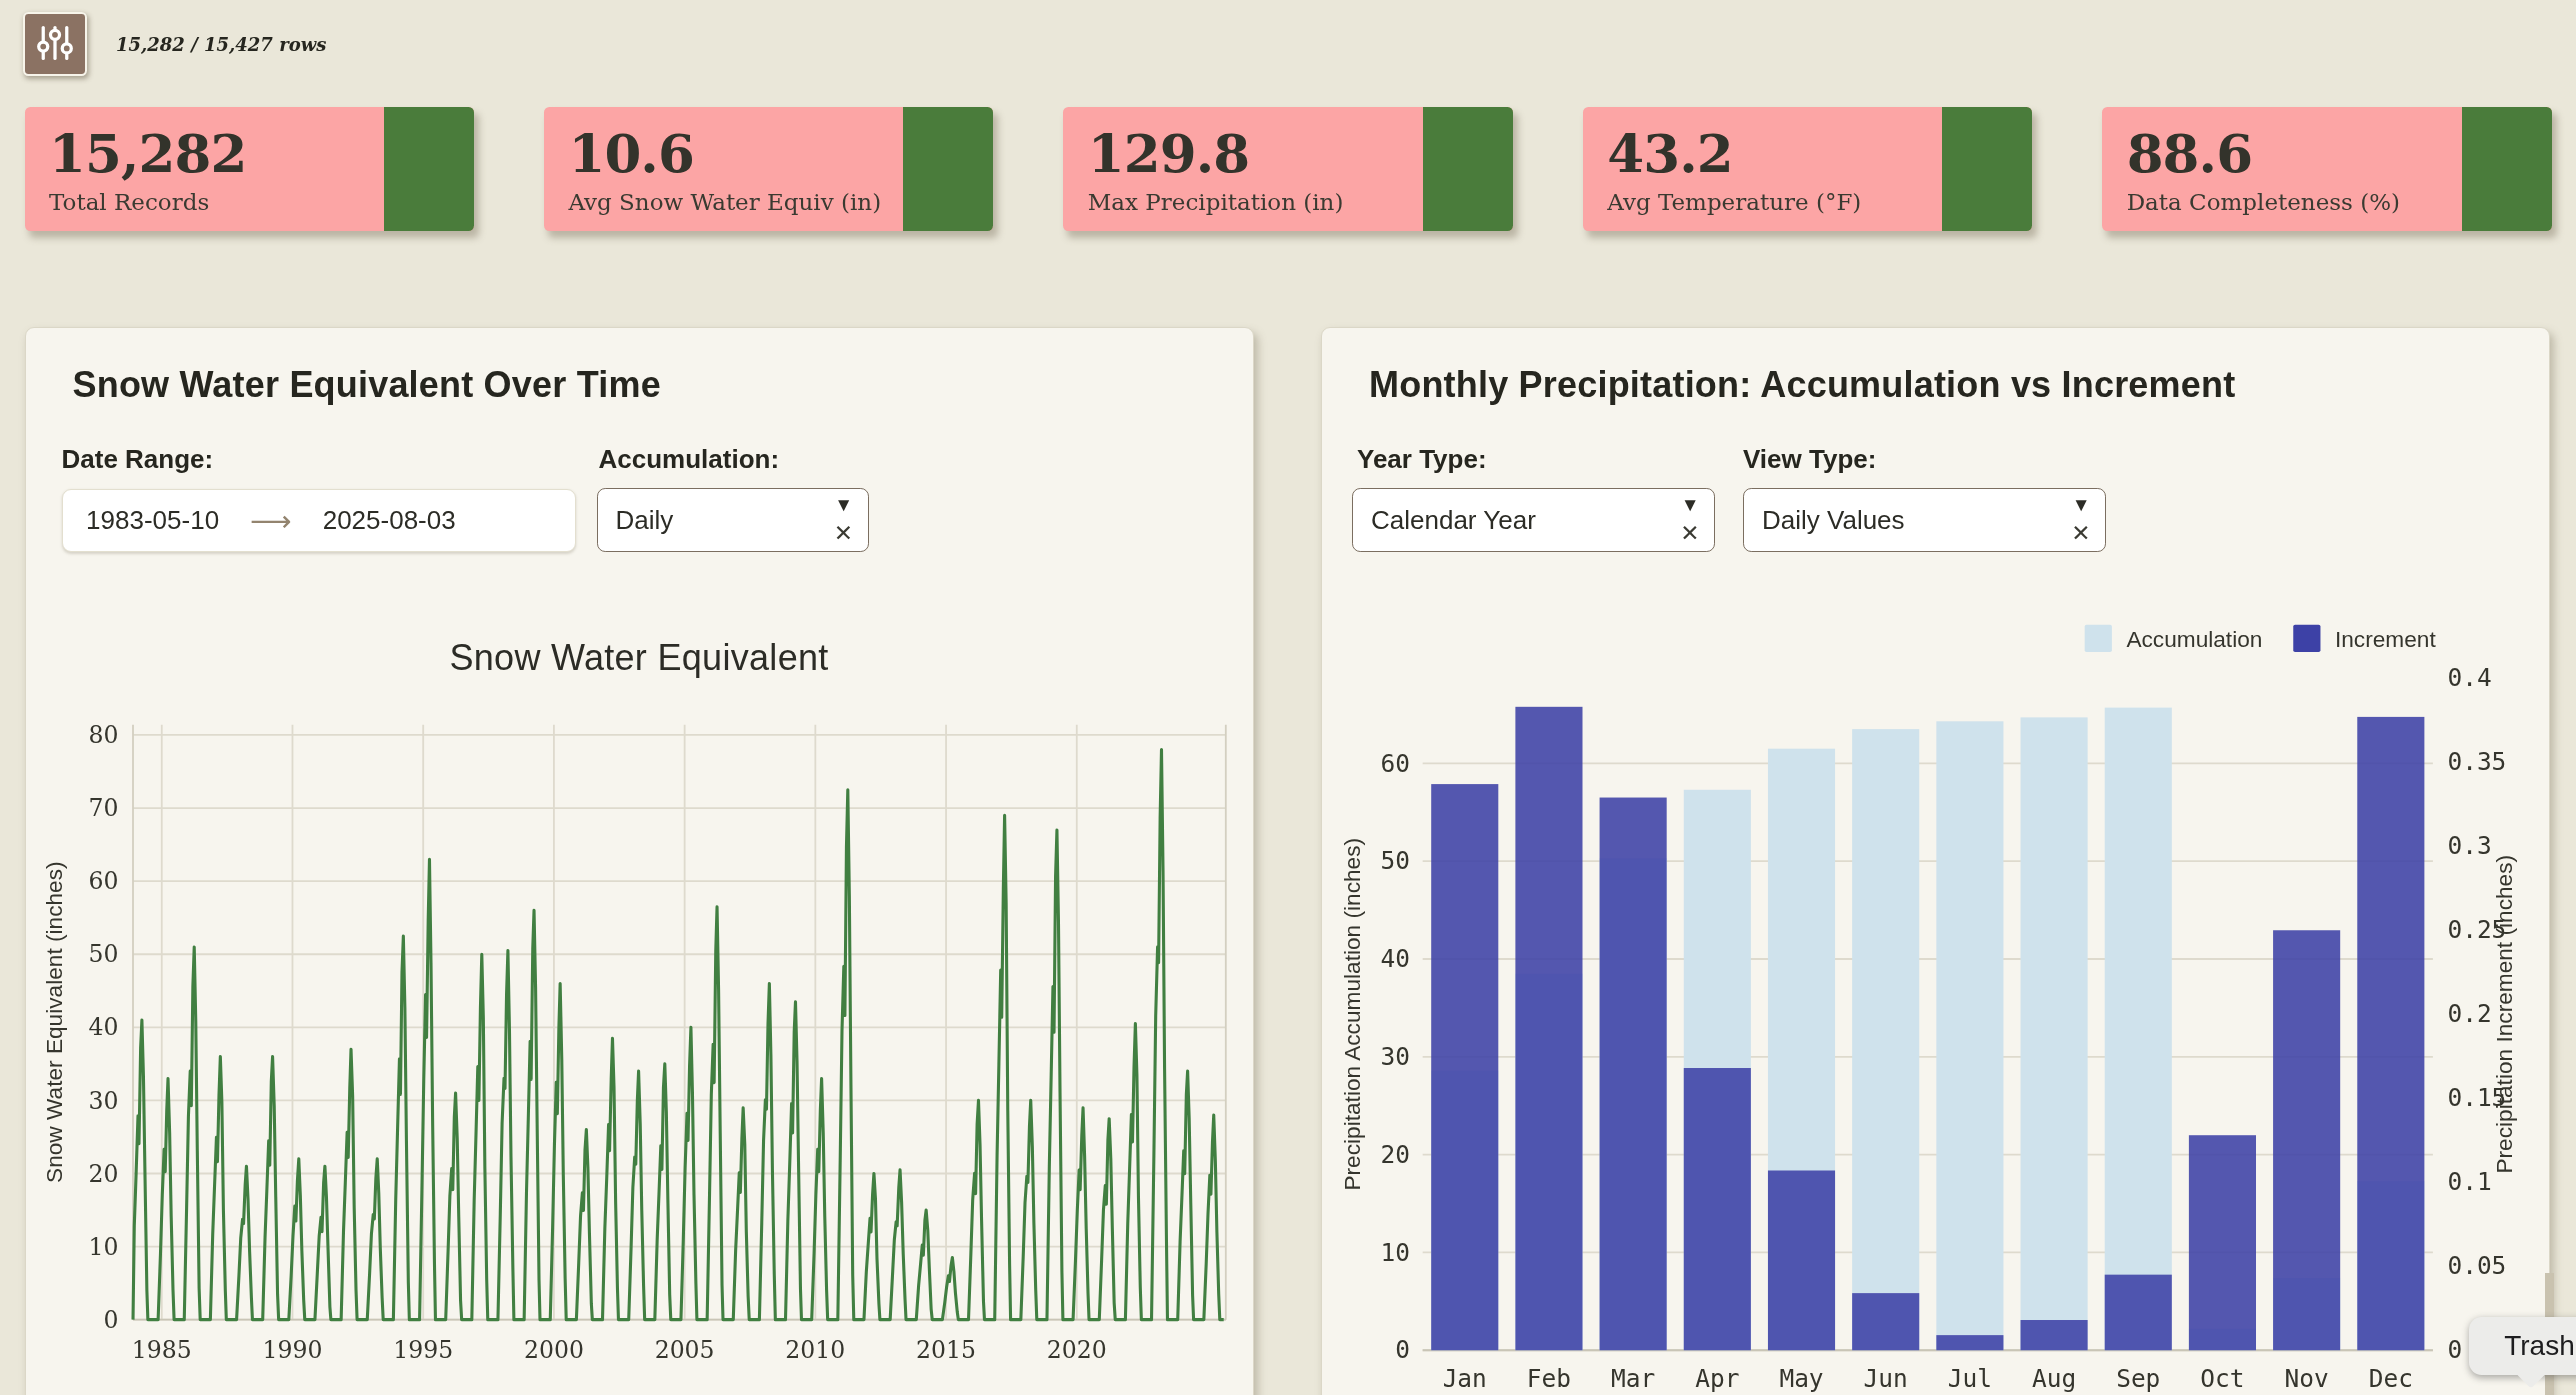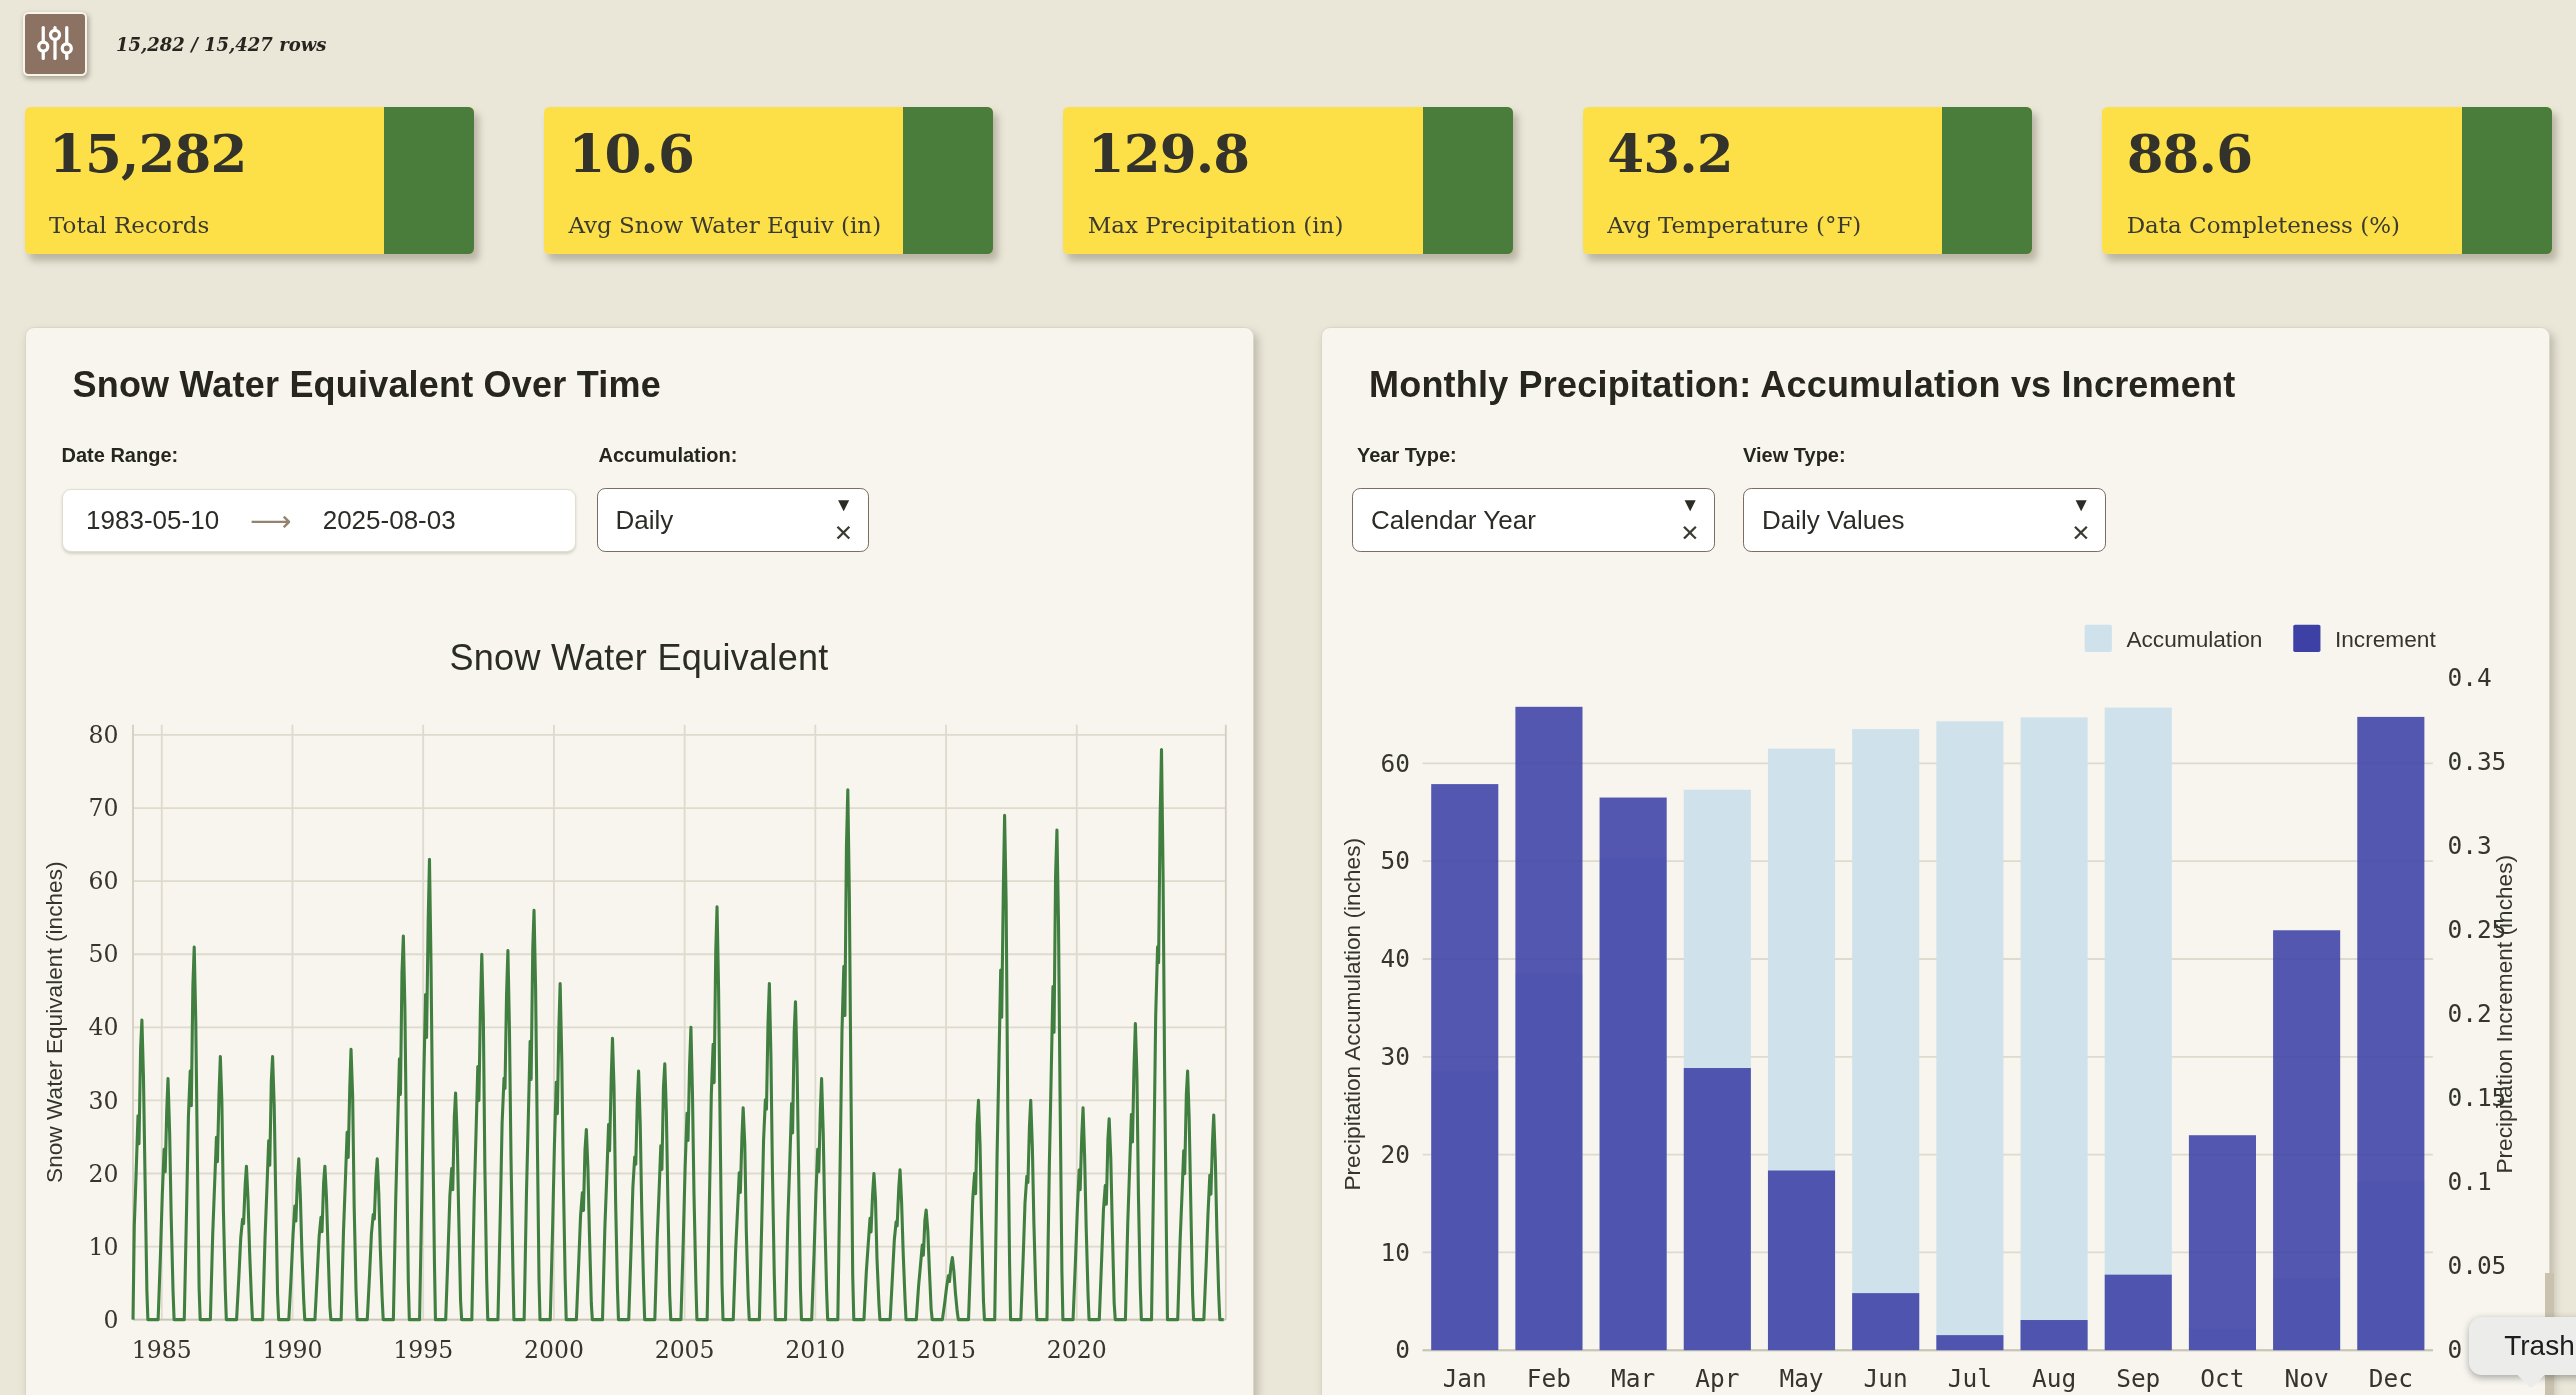--- a/index.html
+++ b/index.html
@@ -20,21 +20,21 @@
     display:flex;align-items:center;justify-content:center;cursor:pointer;
   }
   .rows-count{
     font-family:"DejaVu Serif",serif;font-style:italic;font-weight:600;
     font-size:18px;color:#26261f;
   }
 
   
   .cards-row{position:absolute;left:24.5px;top:107px;width:2527px;display:flex;gap:70px;}
   .stat-card{
-    flex:1;height:147px;background:#fde047;border-radius:5.4px;position:relative;
+    flex:1;height:124px;background:#fca5a5;border-radius:5.4px;position:relative;
     box-shadow:4.5px 6.3px 7.3px rgba(110,100,78,.38);
     overflow:hidden;
   }
   .stat-card .stripe{position:absolute;top:0;right:0;bottom:0;width:20%;background:#4a7c3b;}
   .stat-card .value{
     position:absolute;left:24.5px;top:14.5px;font-family:"DejaVu Serif",serif;
     font-size:53px;font-weight:bold;color:#33332b;letter-spacing:-0.9px;
   }
   .stat-card .label{
     position:absolute;left:24.5px;bottom:16.3px;font-family:"DejaVu Serif",serif;
@@ -46,21 +46,21 @@
     position:absolute;top:327px;width:1227px;height:1125px;
     background:#f7f5ee;border:0.9px solid #dbd7c7;border-radius:9px;
     box-shadow:3.6px 5.4px 9px rgba(110,100,78,.35);
   }
   .panel.left{left:24.5px;}
   .panel.right{left:1321px;}
   .panel-title{
     position:absolute;left:47px;top:36px;font-size:36px;font-weight:bold;color:#26261f;
     letter-spacing:0.2px;
   }
-  .ctl-label{position:absolute;top:116px;font-size:20px;font-weight:bold;color:#26261f;}
+  .ctl-label{position:absolute;top:116px;font-size:26px;font-weight:bold;color:#26261f;}
 
   .date-range-box{
     position:absolute;left:36px;top:161px;width:512px;height:61px;background:#ffffff;
     border:0.9px solid #e3dfcf;border-radius:9px;box-shadow:0 1.8px 2.7px rgba(120,110,90,.25);
     display:flex;align-items:center;font-size:26px;color:#2c2c26;cursor:text;
   }
   .date-range-box .d1{margin-left:23.6px;}
   .date-range-box .arr{margin:0 31px;color:#93846f;font-size:29px;}
   .dropdown{
     position:absolute;top:160px;height:64px;background:#ffffff;

